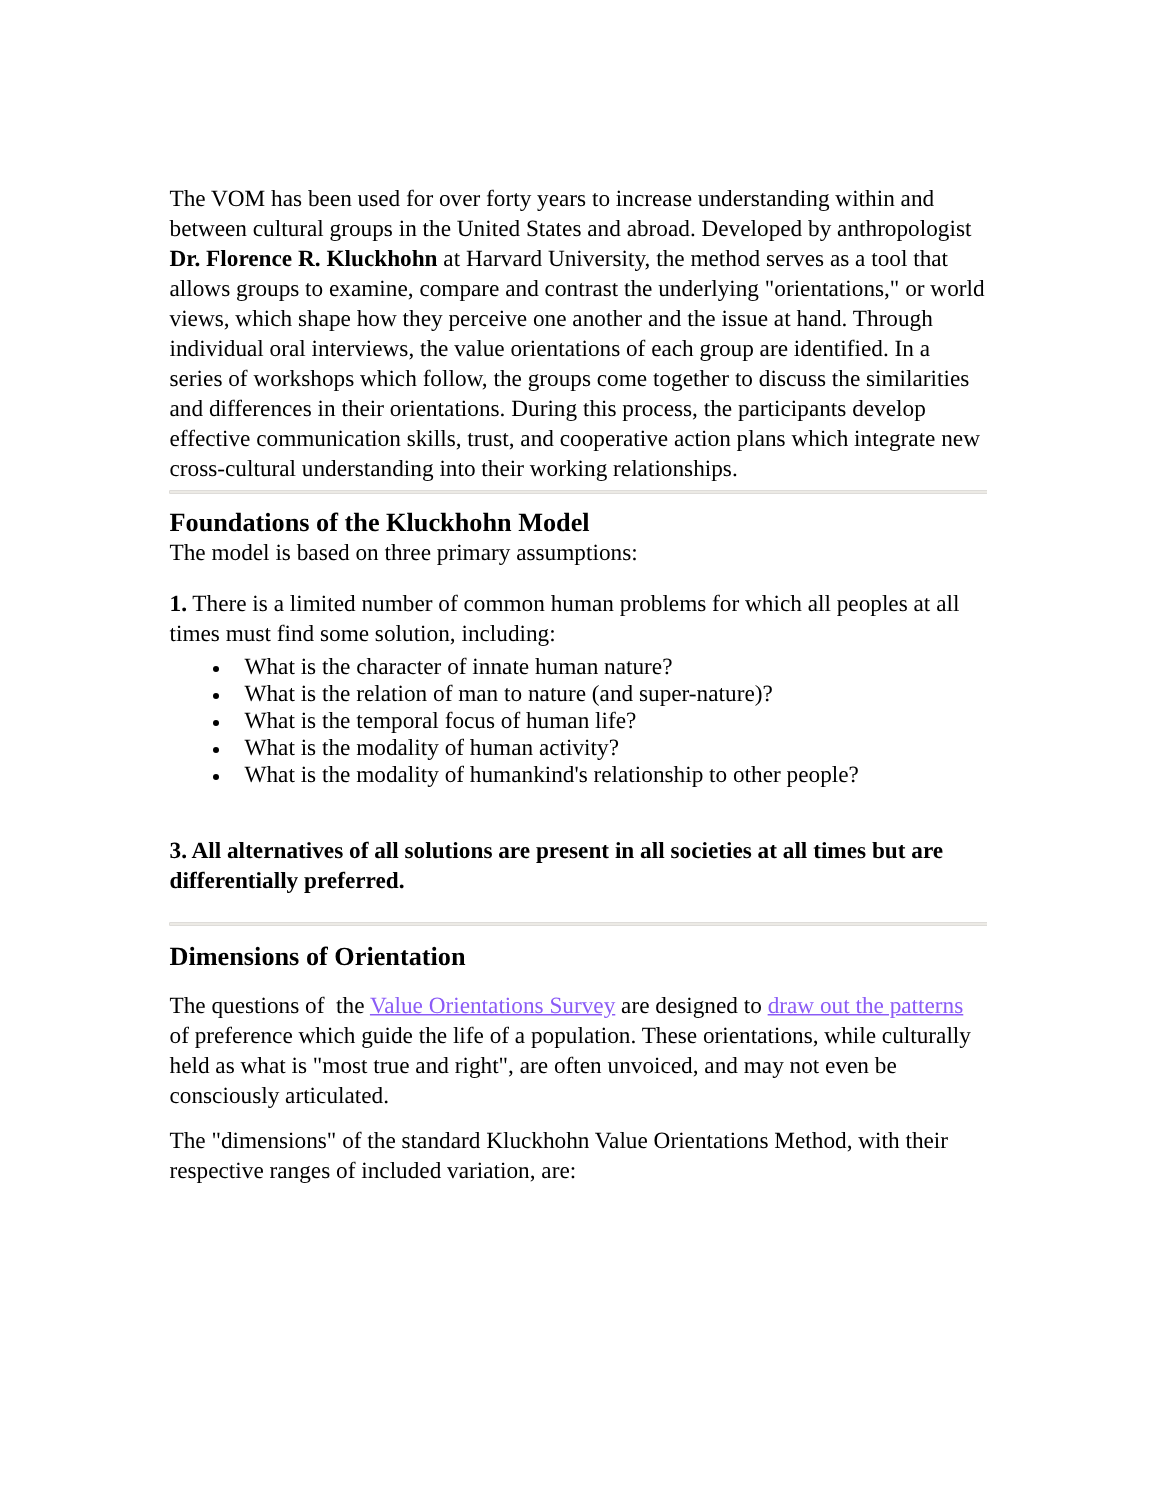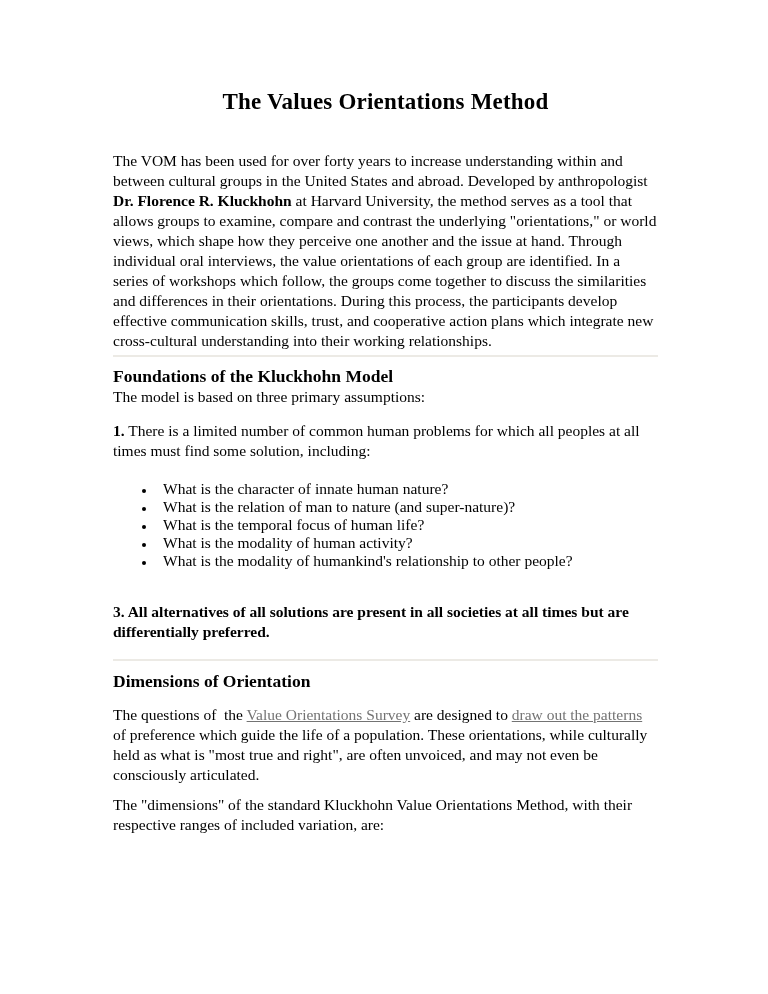--- a/index.html
+++ b/index.html
@@ -44,48 +44,47 @@
   .divider-2 { margin-top: 17px; }
   .section-heading {
     margin-top: 8px;
     font-size: 17.5px;
     font-weight: bold;
     line-height: 22px;
   }
   .model-intro { }
   .assumption-1 { margin-top: 14px; }
   .question-list {
-    margin-top: 19px;
+    margin-top: 3px;
     list-style: disc outside;
     padding-left: 43px;
   }
   .question-list li {
     font-size: 15.5px;
     line-height: 18px;
     padding-left: 7px;
   }
   .question-list li::marker { font-size: 12px; }
   .assumption-2 { margin-top: 13px; }
   .assumption-3 { margin-top: 32px; font-weight: bold; }
   .section-heading-2 { margin-top: 9px; }
   .dim-para-1 { margin-top: 13px; }
   .dim-para-2 { margin-top: 10px; }
   a.doc-link {
-    color: #737373;
+    color: #8b5cf6;
     text-decoration: underline;
     cursor: pointer;
   }
 </style>
 </head>
 <body>
 
 <div class="page">
   <div class="content">
 
-    <h1 class="doc-title">The Values Orientations Method</h1>
 
     <p class="para intro-para"><span>The VOM has been used for over forty years to increase understanding within and between cultural groups in the United States and abroad. Developed by anthropologist </span><strong>Dr. Florence R. Kluckhohn</strong><span> at Harvard University, the method serves as a tool that allows groups to examine, compare and contrast the underlying "orientations," or world views, which shape how they perceive one another and the issue at hand. Through individual oral interviews, the value orientations of each group are identified. In a series of workshops which follow, the groups come together to discuss the similarities and differences in their orientations. During this process, the participants develop effective communication skills, trust, and cooperative action plans which integrate new cross-cultural understanding into their working relationships.</span></p>
 
     <hr class="divider">
 
     <h2 class="section-heading">Foundations of the Kluckhohn Model</h2>
 
     <p class="para model-intro">The model is based on three primary assumptions:</p>
 
     <p class="para assumption-1"><strong>1.</strong><span> There is a limited number of common human problems for which all peoples at all times must find some solution, including:</span></p>

